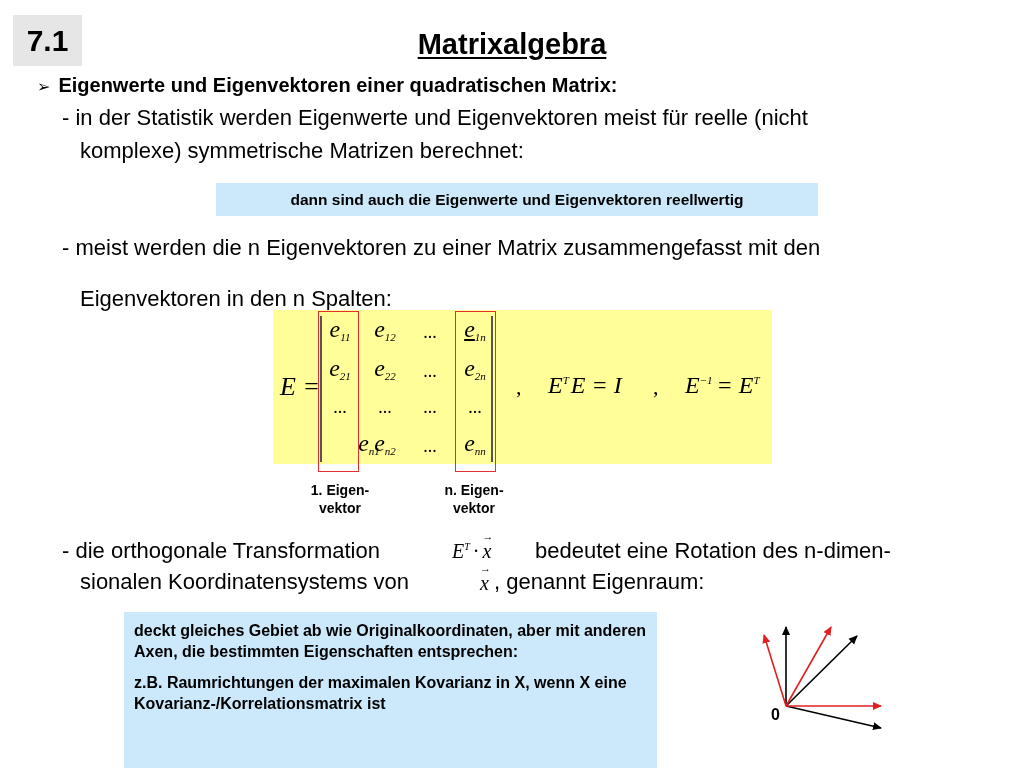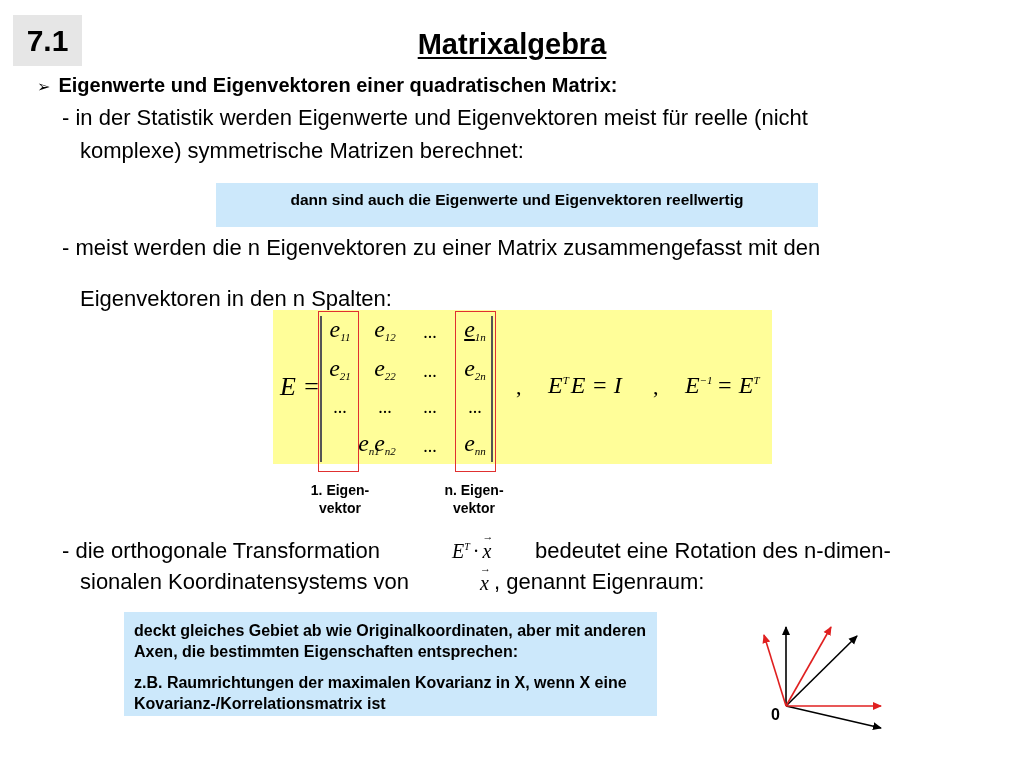--- a/index.html
+++ b/index.html
@@ -21,40 +21,40 @@
     }
     .heading {
       left:37px; top:74px; font-size:20px; font-weight:bold; white-space:nowrap;
     }
     .heading .bullet { font-size:16px; margin-right:8px; font-weight:normal; }
     .body-text {
       font-size:22px; line-height:30px; white-space:nowrap;
     }
     .hl-blue { background:#cce8fb; }
     .note1 {
-      left:216px; top:183px; width:602px; height:44px;
+      left:216px; top:183px; width:602px; height:33px;
       font-weight:bold; font-size:15.5px; line-height:33px; text-align:center;
     }
     .matrix-box {
       left:273px; top:310px; width:499px; height:154px;
       background:#fffe99;
     }
     .serif { font-family:"Liberation Serif", serif; font-style:italic; }
     .red-frame {
       border:1.5px solid #e03030; box-sizing:border-box;
     }
     .bar { background:#555; width:2px; }
     .cell { font-size:24px; text-align:center; width:40px; }
     .cell sub { font-size:11px; vertical-align:-4px; }
     .dots { font-family:"Liberation Serif", serif; font-style:normal; font-size:18px; }
     .caption {
       font-size:14px; font-weight:bold; text-align:center; line-height:18px;
     }
     .note2 {
-      left:124px; top:612px; width:533px; height:104px; box-sizing:border-box;
+      left:124px; top:612px; width:533px; height:157px; box-sizing:border-box;
       padding:8px 10px; font-weight:bold; font-size:16px; line-height:21px;
     }
     .note2 p { margin:0 0 10px 0; }
   </style>
 </head>
 <body>
 
 <div class="abs section-badge">7.1</div>
 
 <div class="abs title">Matrixalgebra</div>

